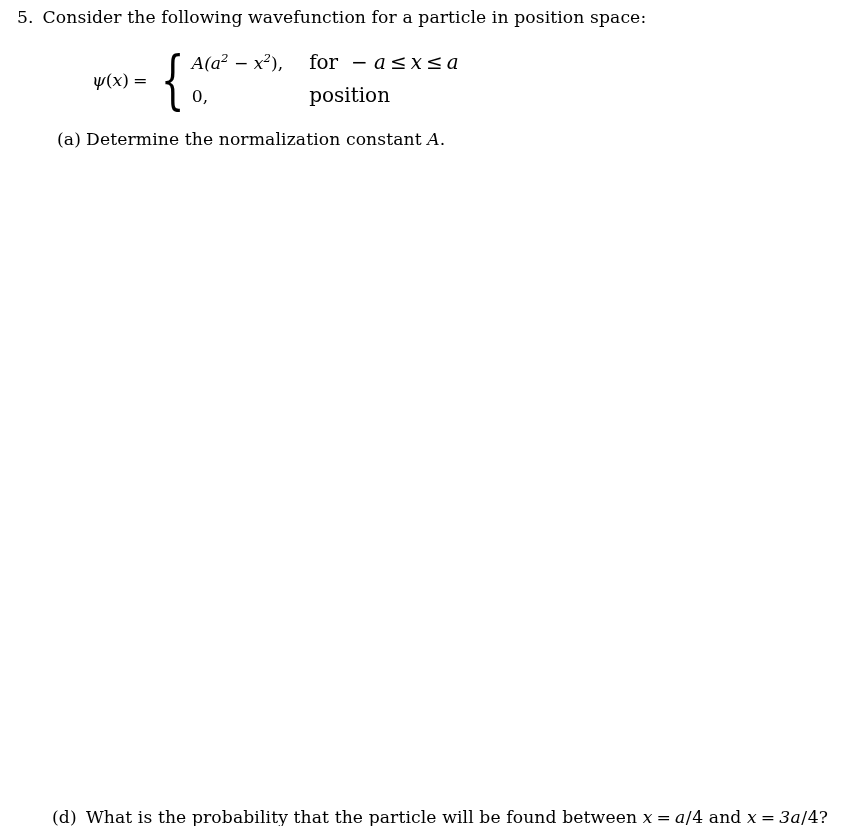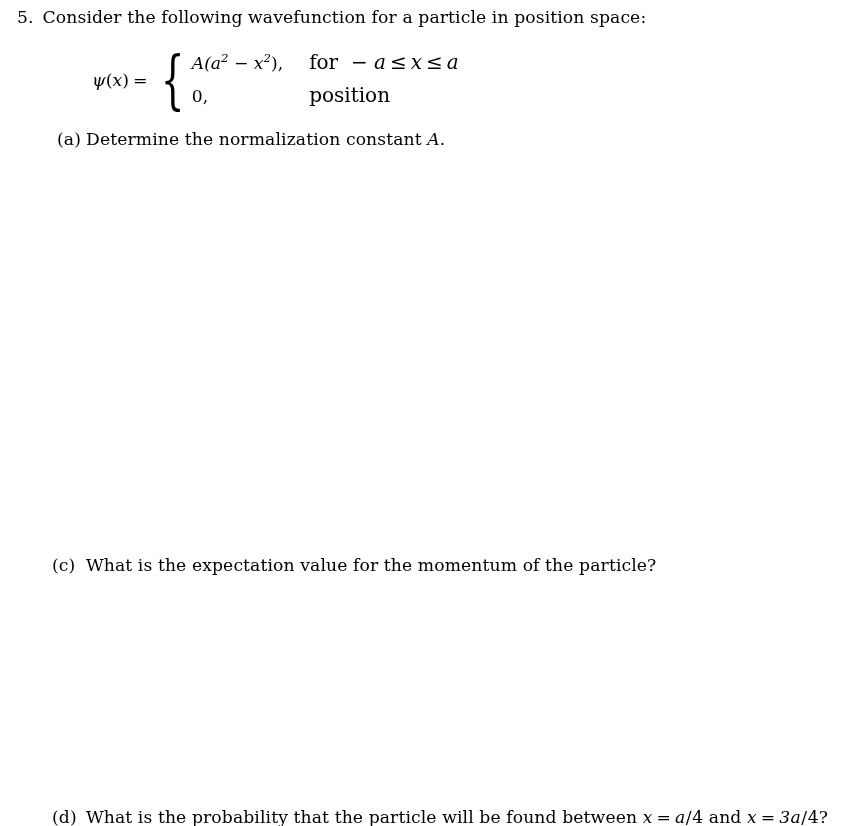--- a/index.html
+++ b/index.html
@@ -154,21 +154,18 @@
 
       <span class="case-cond">position</span>
     </span>
   </div>
 
   <div class="part" id="part-a">
     <span class="part-label">(a)</span><span>Determine the normalization constant </span><span class="mathit">A</span><span>.</span>
   </div>
 
 
-  <div class="part" id="part-c">
-    <span class="part-label">(c)</span><span>What is the expectation value for the momentum of the particle?</span>
-  </div>
 
   <div class="part" id="part-d">
     <span class="part-label">(d)</span><span>What is the probability that the particle will be found between </span><span class="mathit">x</span><span class="eqrel">=</span><span class="mathit">a</span><span class="frac-slash">/</span><span>4</span><span> and </span><span class="mathit">x</span><span class="eqrel">=</span><span class="mathit">3a</span><span class="frac-slash">/</span><span>4</span><span>?</span>
   </div>
 
 </div>
 
 </body></html>

